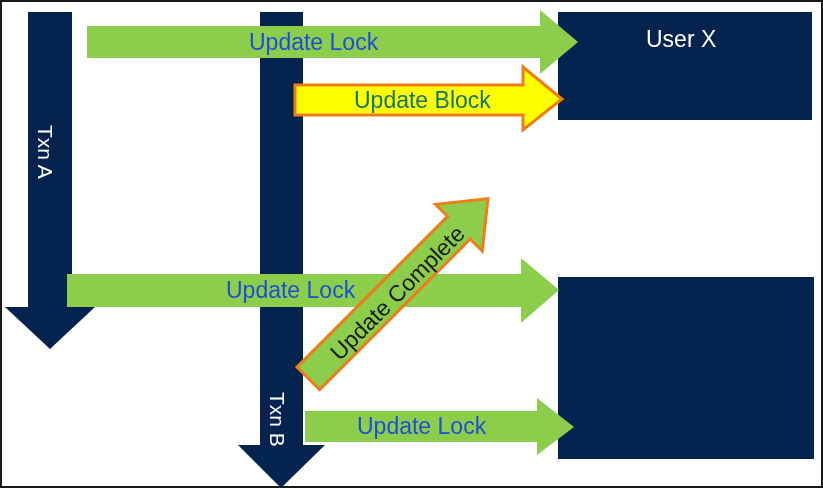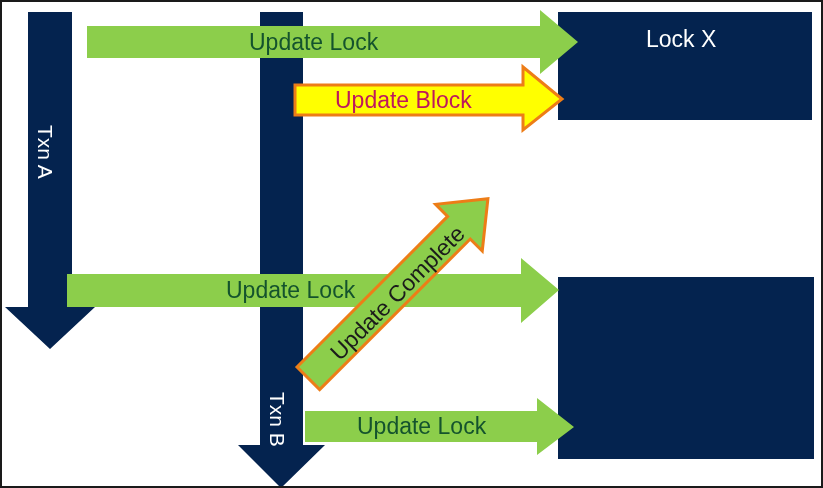--- a/index.html
+++ b/index.html
@@ -32,22 +32,22 @@
     white-space: nowrap;
     pointer-events: none;
   }
   .arrow-label {
     position: absolute;
     font-size: 23px;
     font-family: "Liberation Sans", sans-serif;
     white-space: nowrap;
     pointer-events: none;
   }
-  .label-white { color: #14532d; }
-  .label-dark  { color: #be185d; }
+  .label-white { color: #1d4ed8; }
+  .label-dark  { color: #0f766e; margin-left: 19px; }
   .vert-label {
     position: absolute;
     color: #ffffff;
     font-size: 21px;
     font-family: "Liberation Sans", sans-serif;
     white-space: nowrap;
     transform-origin: left top;
     pointer-events: none;
   }
   .diag-label {
@@ -81,21 +81,21 @@
 
     <polygon fill="#8cce4b" points="65,272 519,272 519,256 557,288 519,321 519,305 65,305"></polygon>
 
     <g transform="translate(295,365) rotate(-45)">
       <polygon fill="#8cce4b" stroke="#ed7d17" stroke-width="3" points="0,0 213,0 213,-17 254,16 213,49 213,32 0,32"></polygon>
     </g>
 
     <polygon fill="#8cce4b" points="303,409 535,409 535,396 572,425 535,453 535,440 303,440"></polygon>
   </svg>
 
-  <div class="box-label" style="left:644px; top:24px;">Lock X</div>
+  <div class="box-label" style="left:644px; top:24px;">User X</div>
 
 
   <div class="vert-label" style="left:55px; top:123px; transform: rotate(90deg);">Txn A</div>
 
   <div class="vert-label" style="left:287px; top:390px; transform: rotate(90deg);">Txn B</div>
 
   <div class="arrow-label label-white" style="left:247px; top:27px;">Update Lock</div>
 
   <div class="arrow-label label-dark" style="left:333px; top:85px;">Update Block</div>
 

